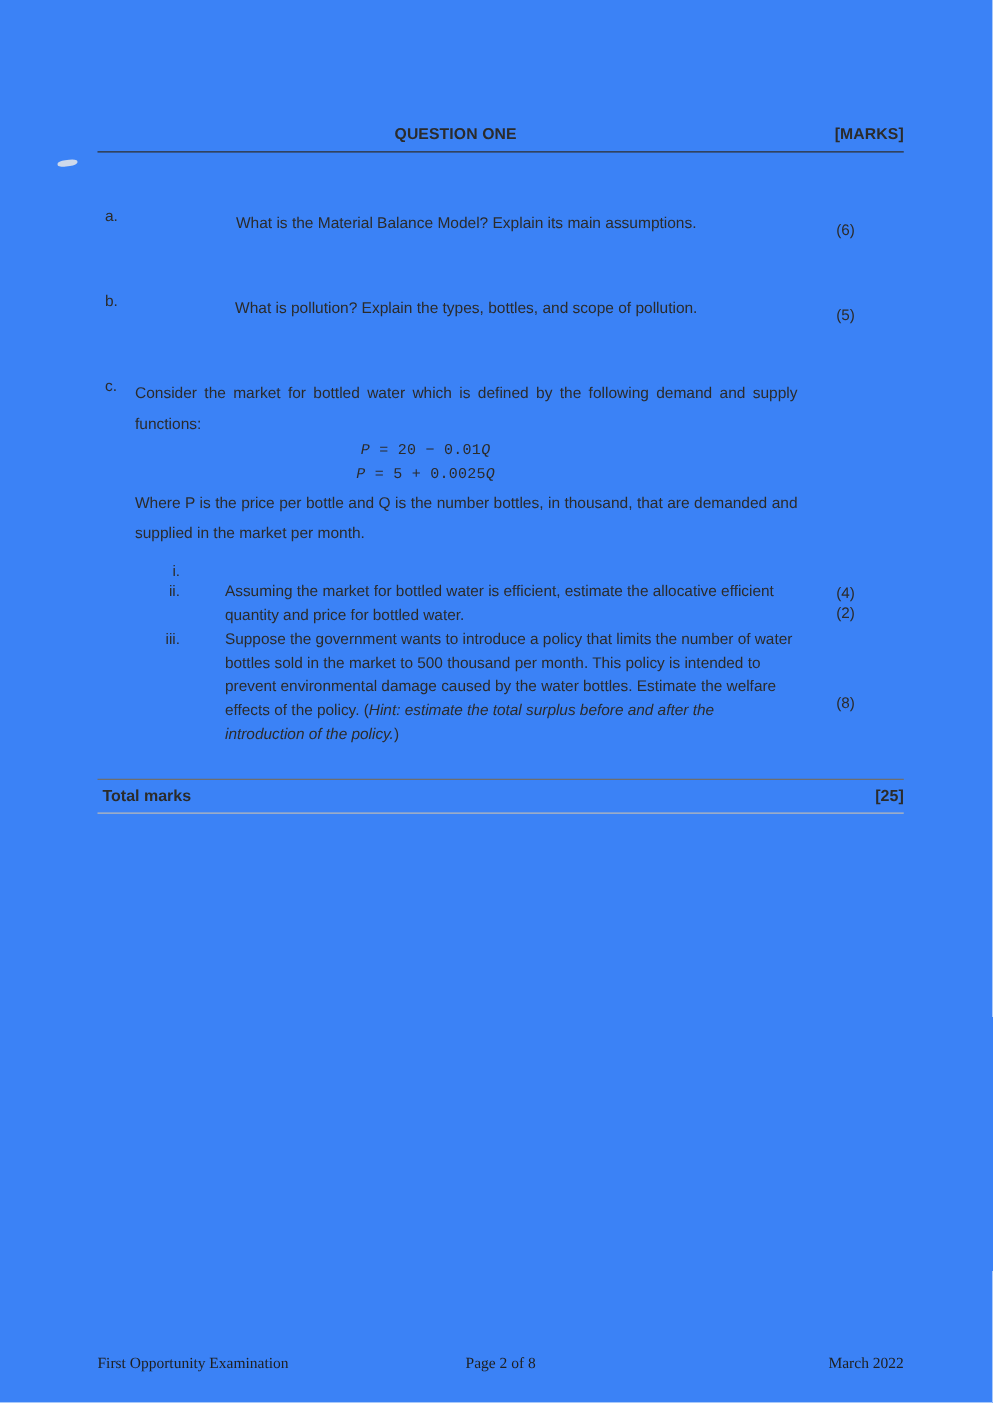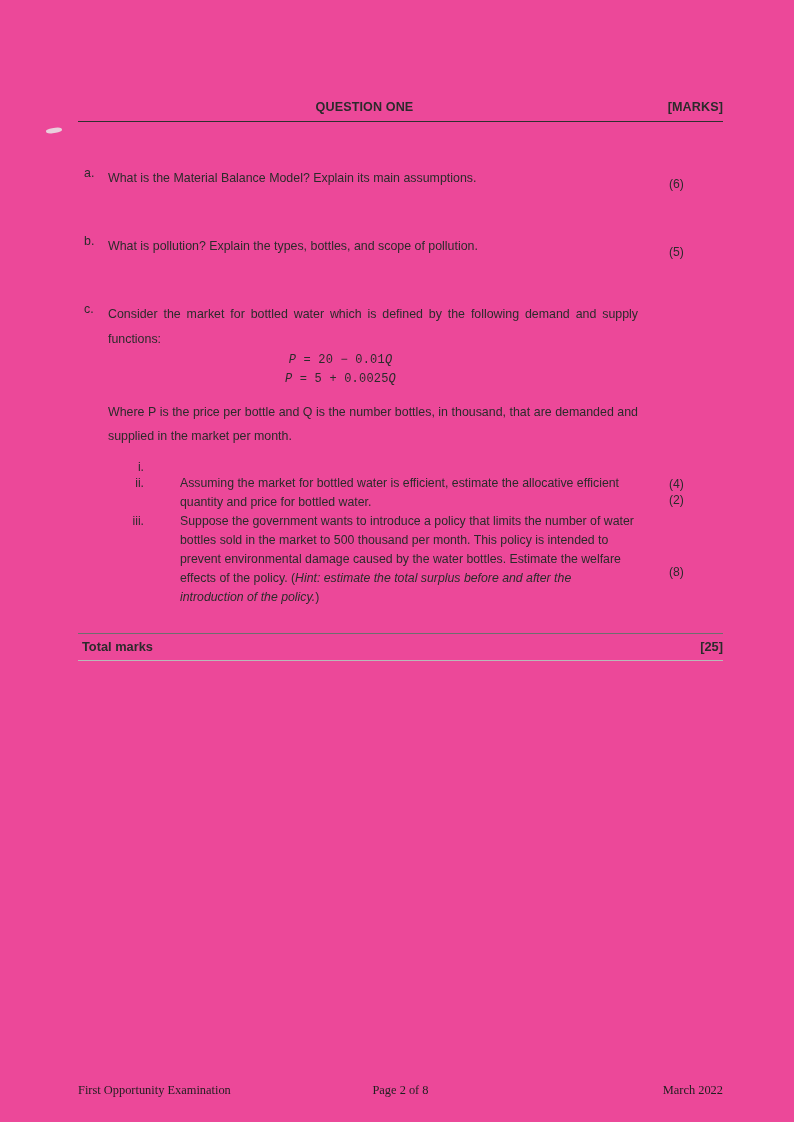--- a/index.html
+++ b/index.html
@@ -12,21 +12,21 @@
     height: 1122px;
     position: relative;
     font-family: "Liberation Sans", sans-serif;
     color: #2b2b2b;
     overflow: hidden;
   }
 
   .page {
     position: absolute;
     inset: 0;
-    background: #ec4899;
+    background: #3b82f6;
   }
 
   
   .scan-smudge {
     position: absolute;
     left: 46px;
     top: 128px;
     width: 16px;
     height: 5px;
     background: #e9e9e9;
@@ -85,20 +85,21 @@
     left: 6px;
     top: 0;
     width: 22px;
     font-size: 12.4px;
   }
   .q-body {
     margin-left: 30px;
     padding-right: 85px;
     font-size: 12.4px;
     line-height: 1.95;
+    text-align: center;
   }
   .q-body.justify { text-align: justify; }
   .q-marks {
     position: absolute;
     right: 10px;
     width: 44px;
     text-align: left;
     font-size: 12.2px;
   }
 
@@ -209,21 +210,21 @@
       <div class="q-body justify">Consider the market for bottled water which is defined by the following demand and supply functions:</div>
     </div>
 
     <div class="eq">
       <i>P</i><span> = 20 − 0.01</span><i>Q</i>
     </div>
     <div class="eq">
       <i>P</i><span> = 5 + 0.0025</span><i>Q</i>
     </div>
 
-    <div class="q-block" style="margin-top:10px;">
+    <div class="q-block" style="margin-top:0;">
       <div class="q-body justify">Where P is the price per bottle and Q is the number bottles, in thousand, that are demanded and supplied in the market per month.</div>
     </div>
 
     <div class="sub-list">
 
       <div class="sub-item">
         <div class="sub-marker">i.</div>
         <div class="sub-marks" style="top:19px;">(4)</div>
       </div>
 

